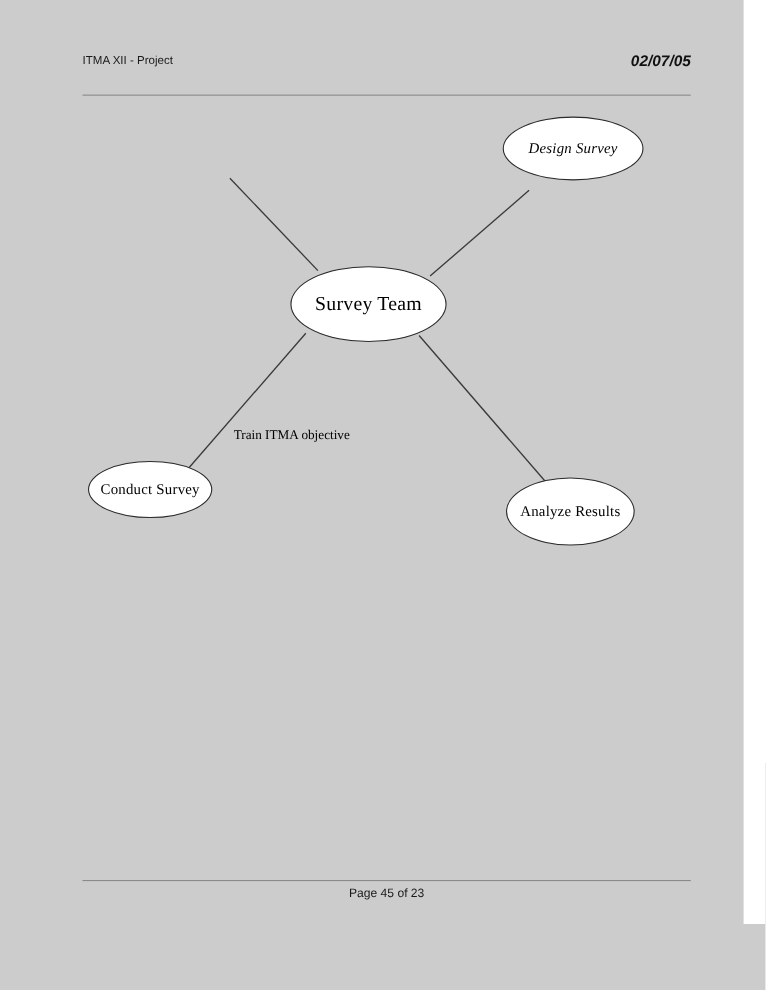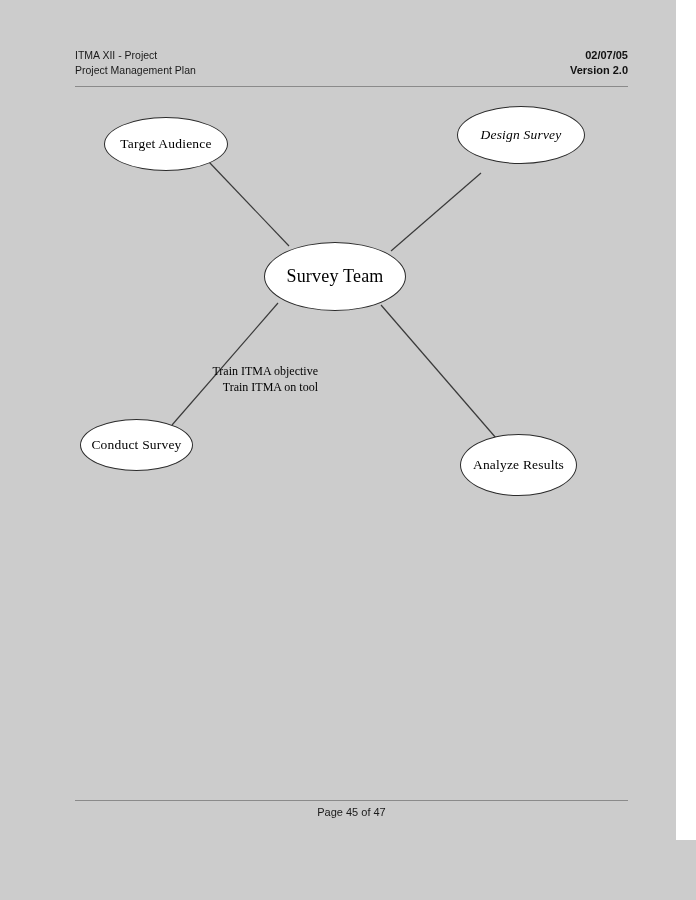--- a/index.html
+++ b/index.html
@@ -40,22 +40,23 @@
     justify-content: space-between;
     align-items: center;
     line-height: 15px;
   }
   .header-left {
     font-size: 10.5px;
     color: #1a1a1a;
     white-space: nowrap;
   }
   .header-right {
-    font-size: 11px;
+    font-size: 14px;
     font-weight: bold;
+    font-style: italic;
     color: #111111;
     white-space: nowrap;
   }
   .header-rule {
     position: absolute;
     left: 75px;
     top: 86px;
     width: 553px;
     height: 0;
     border-top: 1.3px solid #8a8a8a;
@@ -131,60 +132,52 @@
 
 <div class="page">
 
   <div class="page-right-margin"></div>
 
   <div class="header">
     <div class="header-row">
       <span class="header-left">ITMA XII - Project</span>
       <span class="header-right">02/07/05</span>
     </div>
-    <div class="header-row">
-      <span class="header-left">Project Management Plan</span>
-      <span class="header-right">Version 2.0</span>
-    </div>
   </div>
   <div class="header-rule"></div>
 
   <div class="diagram">
 
     <svg class="edge-layer" viewBox="0 0 696 900">
       <line x1="209" y1="162" x2="289" y2="246" stroke="#3a3a3a" stroke-width="1.2"></line>
       <line x1="391" y1="251" x2="481" y2="173" stroke="#3a3a3a" stroke-width="1.2"></line>
       <line x1="278" y1="303" x2="172" y2="425" stroke="#3a3a3a" stroke-width="1.2"></line>
       <line x1="381" y1="305" x2="496" y2="438" stroke="#3a3a3a" stroke-width="1.2"></line>
     </svg>
 
-    <div class="node" style="left:104px; top:117px; width:124px; height:54px;">
-      <span class="node-label">Target Audience</span>
-    </div>
 
     <div class="node" style="left:457px; top:106px; width:128px; height:58px;font-style:italic;">
       <span class="node-label">Design Survey</span>
     </div>
 
     <div class="node node-center" style="left:264px; top:242px; width:142px; height:69px;">
       <span class="node-label">Survey Team</span>
     </div>
 
     <div class="node" style="left:80px; top:419px; width:113px; height:52px;">
       <span class="node-label">Conduct Survey</span>
     </div>
 
     <div class="node" style="left:460px; top:434px; width:117px; height:62px;text-align:right;">
       <span class="node-label">Analyze Results</span>
     </div>
 
 
-    <div class="edge-label edge-label-left" style="left:138px; top:364px; width:180px;">
+    <div class="edge-label edge-label-left" style="left:138px; top:388px; width:180px;">
       <div>Train ITMA objective</div>
-      <div>Train ITMA on tool</div>
     </div>
 
   </div>
 
   <div class="footer-rule"></div>
-  <div class="footer-text">Page 45 of 47</div>
+  <div class="footer-text">Page 45 of 23</div>
 
 </div>
 
 </body></html>

